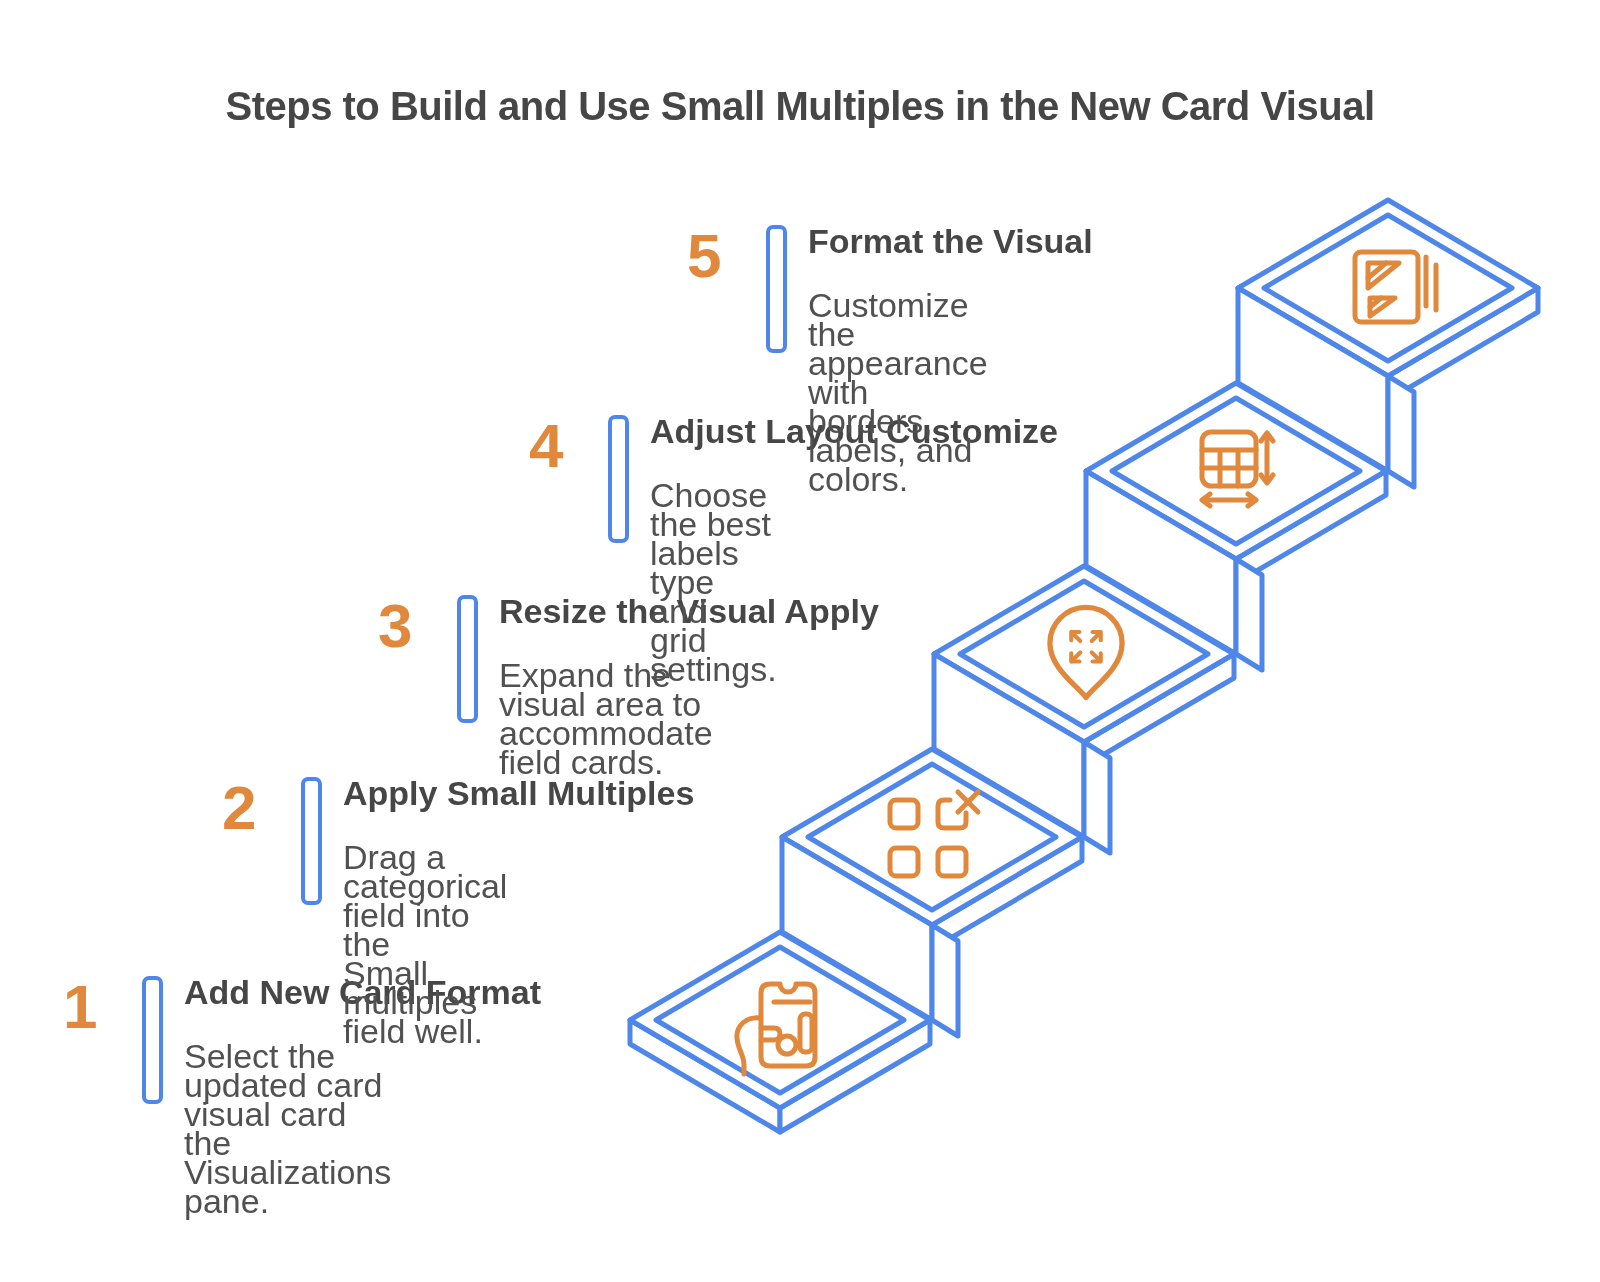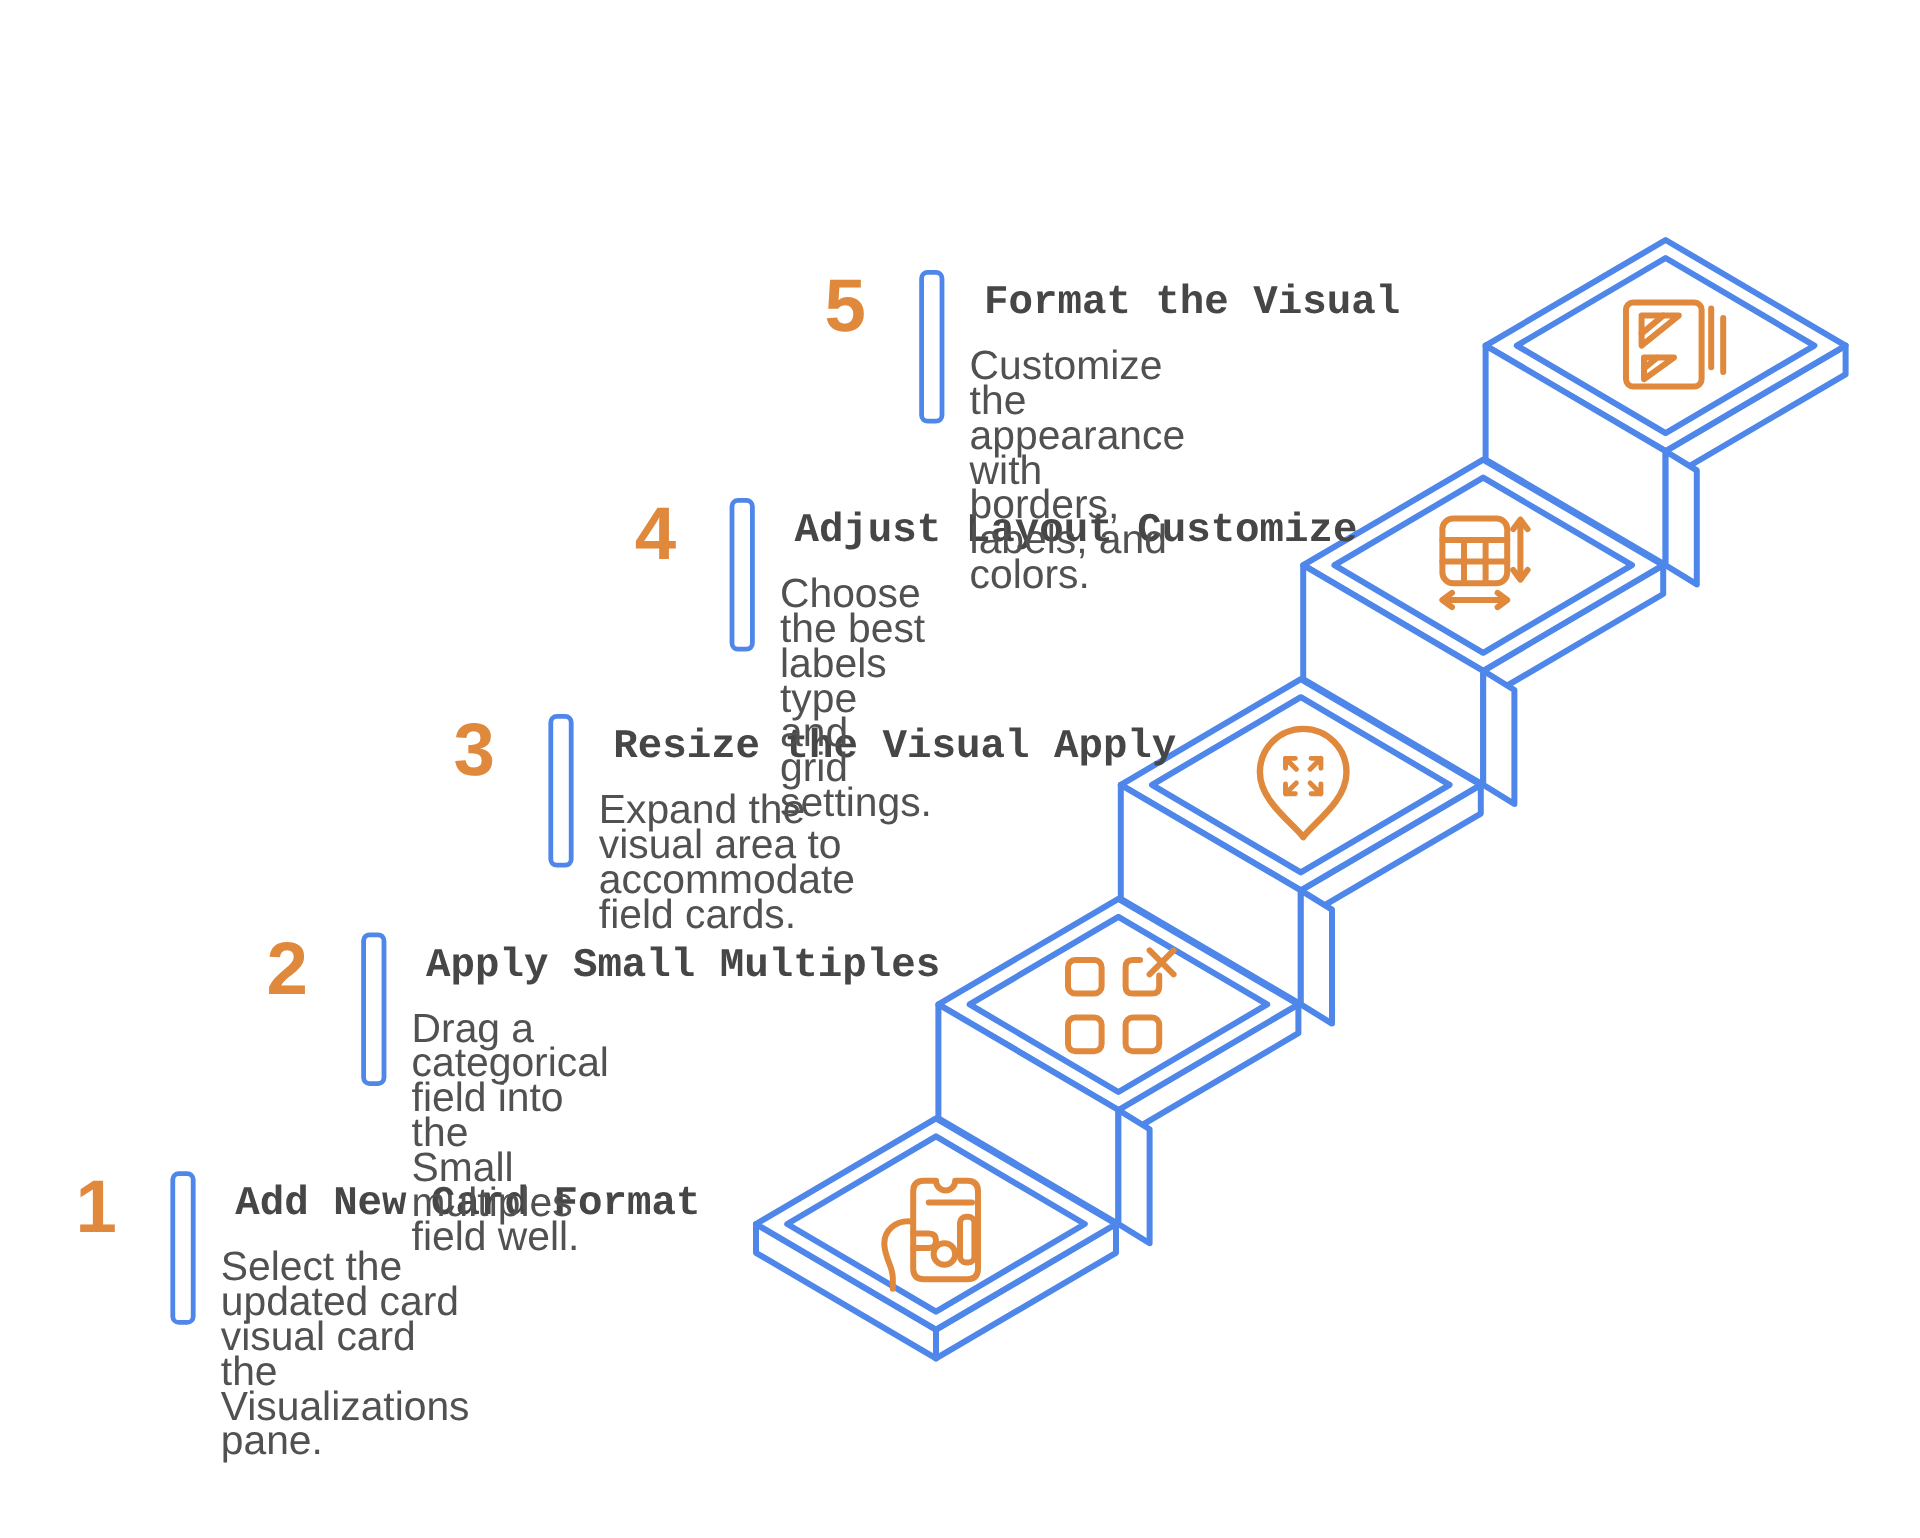--- a/index.html
+++ b/index.html
@@ -26,33 +26,34 @@
   .step-block{position:absolute;}
   .step-number{
     position:absolute;left:0;top:0;font-size:62px;font-weight:bold;line-height:1;
     color:var(--accent-orange);
   }
   .step-bar{
     position:absolute;left:79px;top:0;width:13px;height:120px;
     border:4px solid var(--accent-blue);border-radius:7px;background:#fff;
   }
   .step-title{
-    position:absolute;left:121px;top:-3px;margin:12px;white-space:nowrap;
-    font-size:34px;font-weight:bold;color:var(--title-color);font-family:Liberation Mono, monospace;
+    position:absolute;left:121px;top:-3px;margin:0;white-space:nowrap;
+    font-size:34px;font-weight:bold;color:var(--title-color);
   }
   .step-desc{
     position:absolute;left:121px;top:66px;margin:0;white-space:pre-line;
     font-size:34px;line-height:29px;color:var(--text-color);
   }
 </style>
 </head>
 <body>
 
 <div class="canvas">
 
+  <h1 class="main-title">Steps to Build and Use Small Multiples in the New Card Visual</h1>
 
   <svg class="stairs-svg" width="1600" height="1282" viewBox="0 0 1600 1282">
 
     <g>
       <path class="blue-face" d="M 1538,288 L 1388,376 L 1388,400 L 1538,312 Z"></path>
       <path class="blue-face" d="M 1388,200 L 1538,288 L 1388,376 L 1238,288 Z"></path>
       <path class="blue-line" d="M 1388,215 L 1512,288 L 1388,361 L 1264,288 Z"></path>
     </g>
     <g>
       <path class="blue-face" d="M 1238,288 L 1388,376 L 1388,471 L 1238,383 Z"></path>

